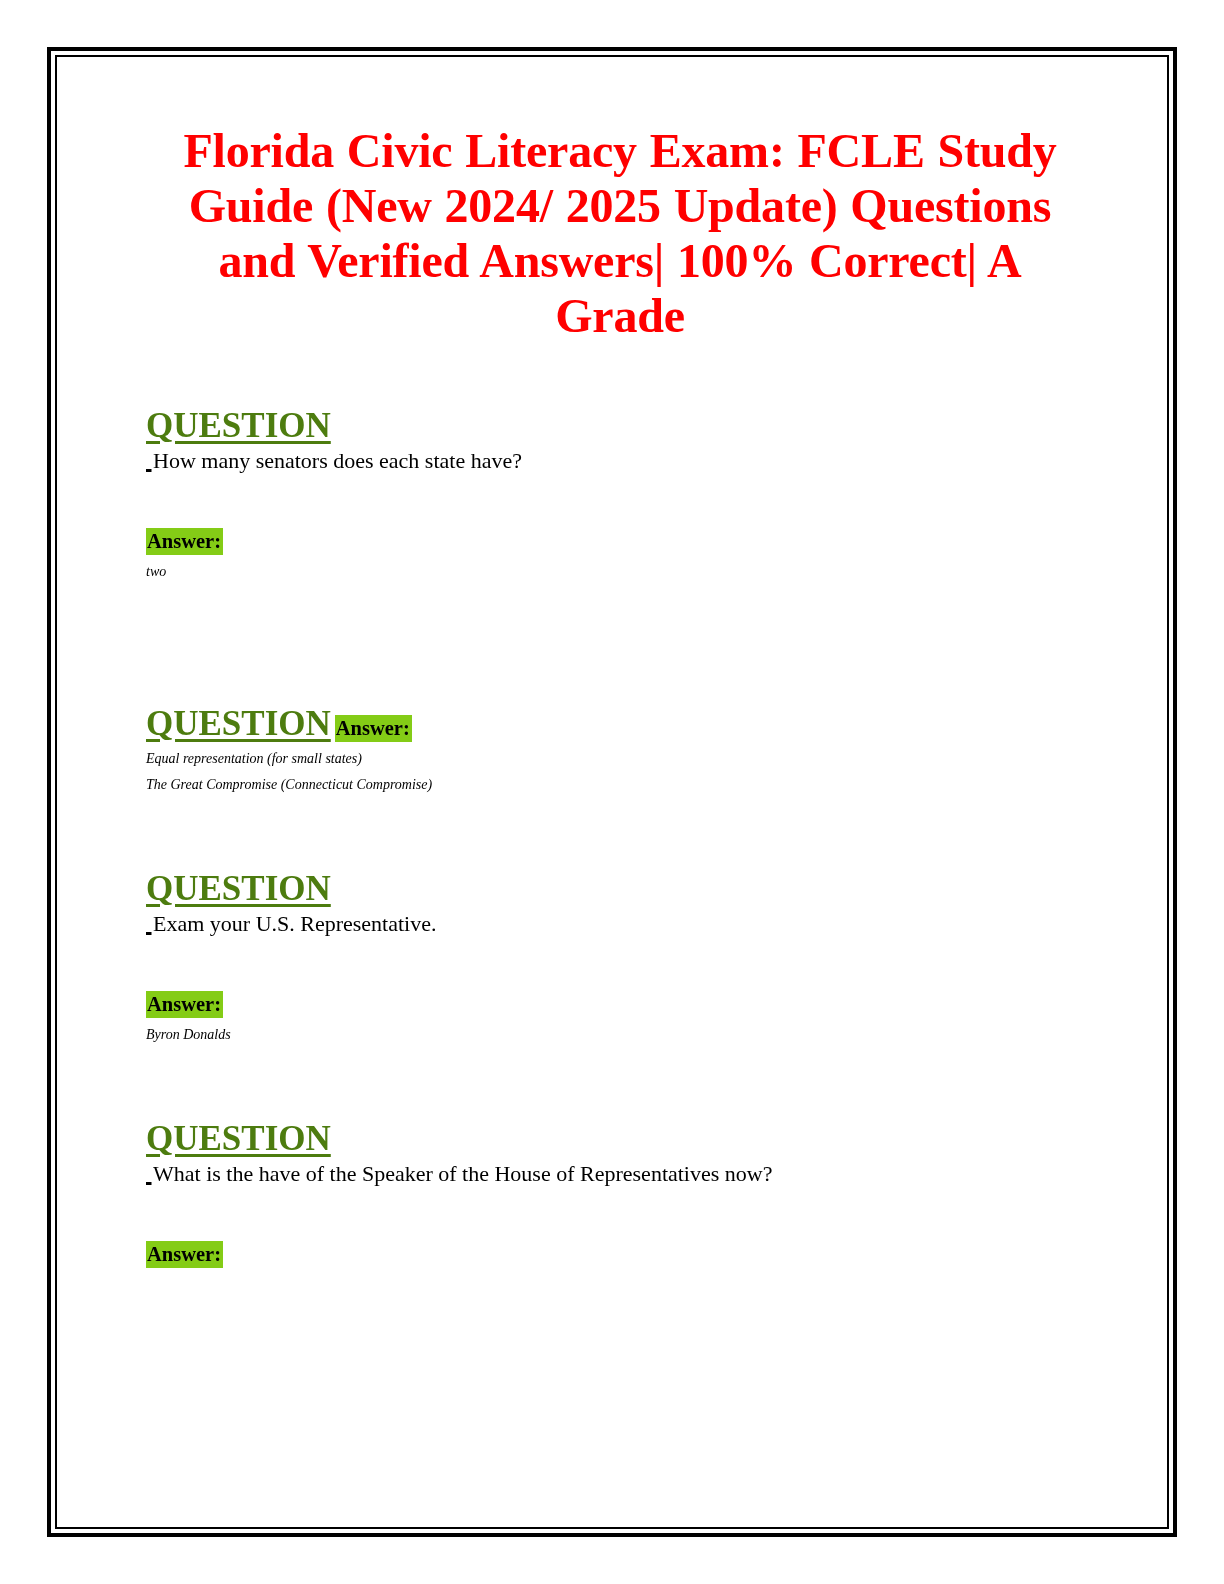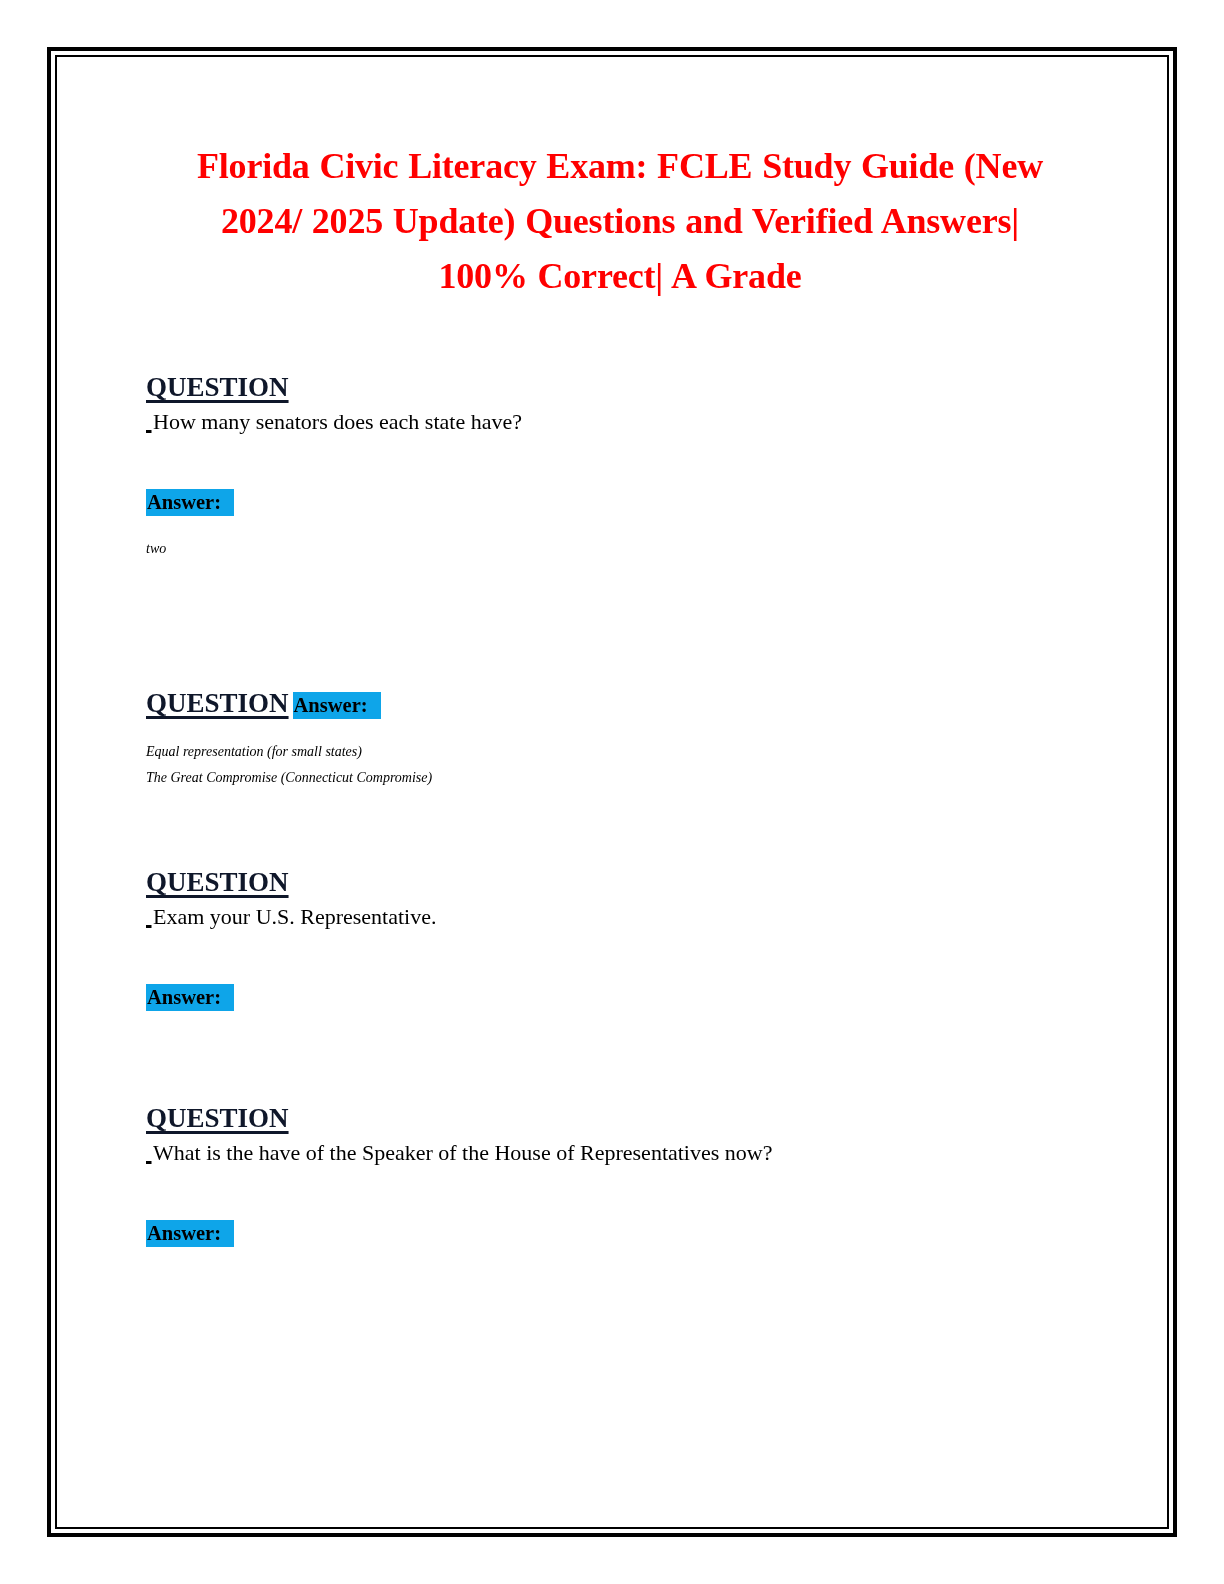--- a/index.html
+++ b/index.html
@@ -43,46 +43,46 @@
     left: 95px;           
     top: 72px;
     width: 940px;
   }
 
   
   .doc-title {
     color: #FF0000;
     font-family: "Liberation Serif", "DejaVu Serif", serif;
     font-weight: bold;
-    font-size: 36px;
+    font-size: 48px;
     line-height: 55px;
     text-align: center;
-    margin: 16px;
+    margin: 0;
     padding: 0 18px 0 26px;
     letter-spacing: -0.2px;
     word-spacing: 1px;
   }
 
   
   .qa-list {
     margin-top: 68px;
   }
   .qa-block {
     margin-bottom: 0;
   }
   .qa-block + .qa-block {
     margin-top: 76px;
   }
 
   .question-label {
     font-family: "Liberation Serif", "DejaVu Serif", serif;
     font-weight: bold;
-    font-size: 27px;
+    font-size: 35px;
     line-height: 30px;
-    color: #0f172a;
+    color: #4d7c0f;
     text-decoration: underline;
     text-decoration-thickness: 3px;
     text-underline-offset: 4px;
     display: inline-block;
     margin: 0;
   }
 
   .question-text {
     font-family: "Liberation Serif", "DejaVu Serif", serif;
     font-size: 22px;
@@ -100,24 +100,24 @@
     display: inline-block;
     width: 7px;
   }
 
   .answer-label {
     font-family: "Liberation Serif", "DejaVu Serif", serif;
     font-weight: bold;
     font-size: 20.5px;
     line-height: 24px;
     color: #000000;
-    background-color: #0ea5e9;
+    background-color: #84cc16;
     display: inline-block;
-    padding: 1px 13px 2px 1px;
-    margin: 54px 0 16px 0;
+    padding: 1px 2px 2px 1px;
+    margin: 54px 0 0 0;
   }
 
   .answer-text {
     font-family: "Liberation Serif", "DejaVu Serif", serif;
     font-size: 14px;
     line-height: 26px;
     color: #000000;
     margin: 4px 0 0 0;
     font-style: italic;
   }
@@ -153,20 +153,23 @@
         <p class="answer-text">
           <span class="answer-line">Equal representation (for small states)</span>
           <span class="answer-line">The Great Compromise (Connecticut Compromise)</span>
         </p>
       </div>
 
       <div class="qa-block">
         <div class="question-label">QUESTION</div>
         <p class="question-text"><span class="lead-mark">&nbsp;</span><span>Exam your U.S. Representative.</span></p>
         <div class="answer-label">Answer:</div>
+        <p class="answer-text">
+          <span class="answer-line">Byron Donalds</span>
+        </p>
       </div>
 
       <div class="qa-block">
         <div class="question-label">QUESTION</div>
         <p class="question-text"><span class="lead-mark">&nbsp;</span><span>What is the have of the Speaker of the House of Representatives now?</span></p>
         <div class="answer-label">Answer:</div>
       </div>
 
     </div>
   </div>

